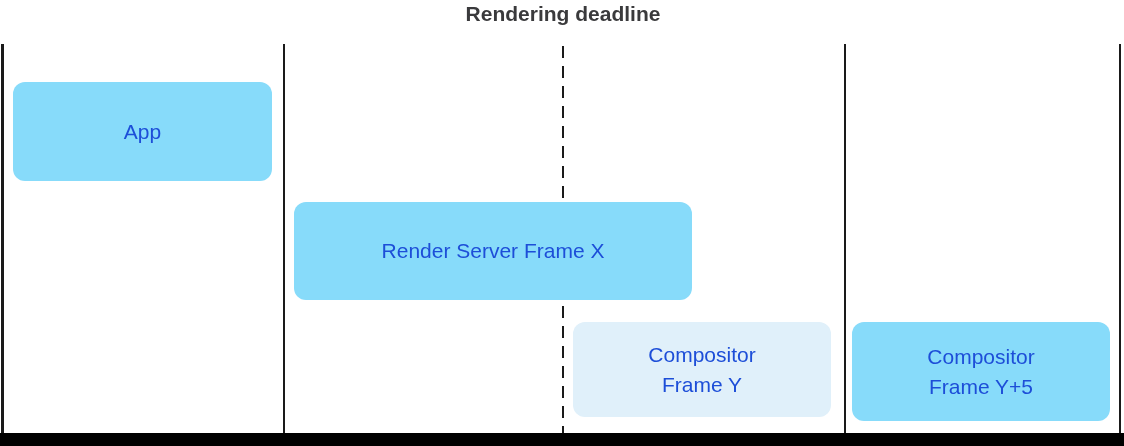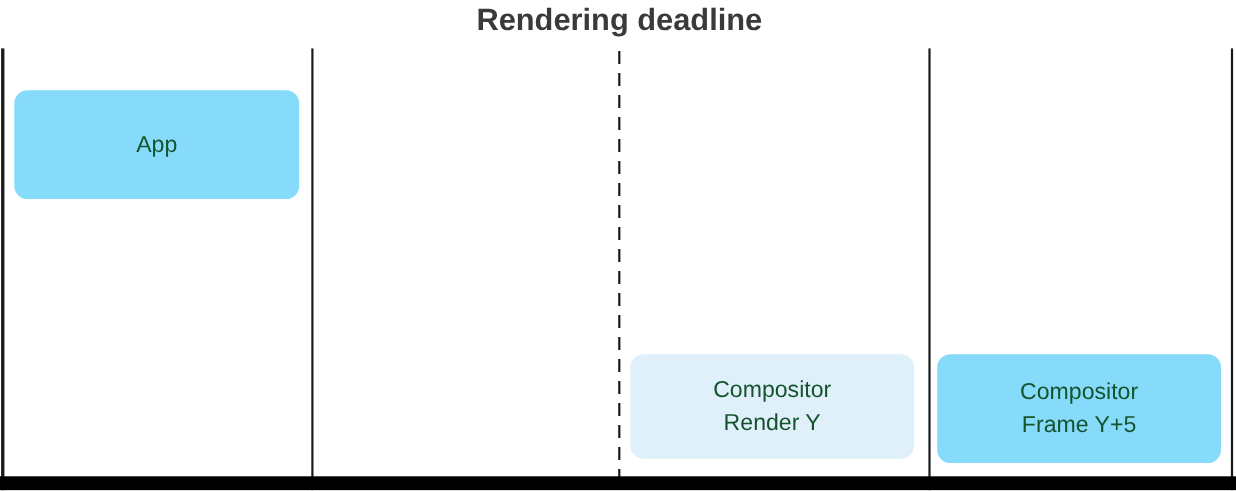--- a/index.html
+++ b/index.html
@@ -13,21 +13,21 @@
     height: 446px;
     background: #ffffff;
     overflow: hidden;
     font-family: "Liberation Sans", sans-serif;
   }
   .diagram-title {
     position: absolute;
     top: 2px;
     left: 563px;
     transform: translateX(-50%);
-    font-size: 28px;
+    font-size: 21px;
     font-weight: 700;
     color: #3a3a3c;
     white-space: nowrap;
     z-index: 4;
     text-align: center;
   }
   .vline {
     position: absolute;
     top: 44px;
     width: 2px;
@@ -52,21 +52,21 @@
   .box {
     position: absolute;
     border-radius: 12px;
     display: flex;
     flex-direction: column;
     align-items: center;
     justify-content: center;
     text-align: center;
     font-size: 21px;
     line-height: 30px;
-    color: #14532d;
+    color: #1d4ed8;
     z-index: 2;
   }
   .box.blue { background: #87dbfa; }
   .box.pale { background: #e0f0fa; }
   .box-app        { left: 13px;  top: 82px;  width: 259px; height: 99px; }
   .box-render     { left: 294px; top: 202px; width: 398px; height: 98px; }
   .box-comp-y     { left: 573px; top: 322px; width: 258px; height: 95px; }
   .box-comp-y1    { left: 852px; top: 322px; width: 258px; height: 99px; }
   .bottom-bar {
     position: absolute;
@@ -93,24 +93,27 @@
   <div class="vline deadline"></div>
 
   <div class="vline mid-2"></div>
 
   <div class="vline edge-right"></div>
 
   <div class="box blue box-app">
     <span>App</span>
   </div>
 
+  <div class="box blue box-render">
+    <span>Render Server Frame X</span>
+  </div>
 
   <div class="box pale box-comp-y">
     <span>Compositor</span>
-    <span class="line2">Render Y</span>
+    <span class="line2">Frame Y</span>
   </div>
 
   <div class="box blue box-comp-y1">
     <span>Compositor</span>
     <span class="line2">Frame Y+5</span>
   </div>
 
   <div class="bottom-bar"></div>
 
 </div>

